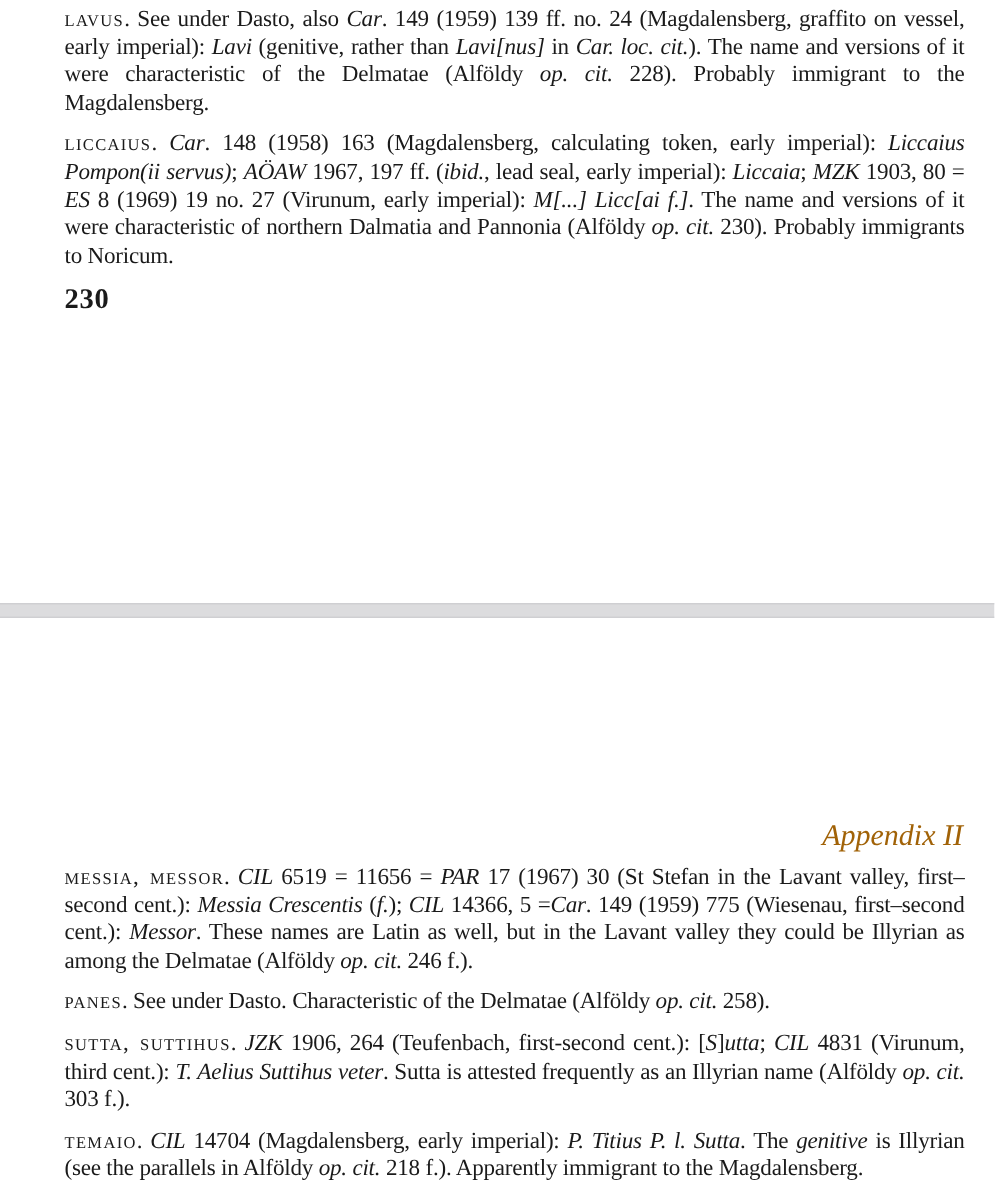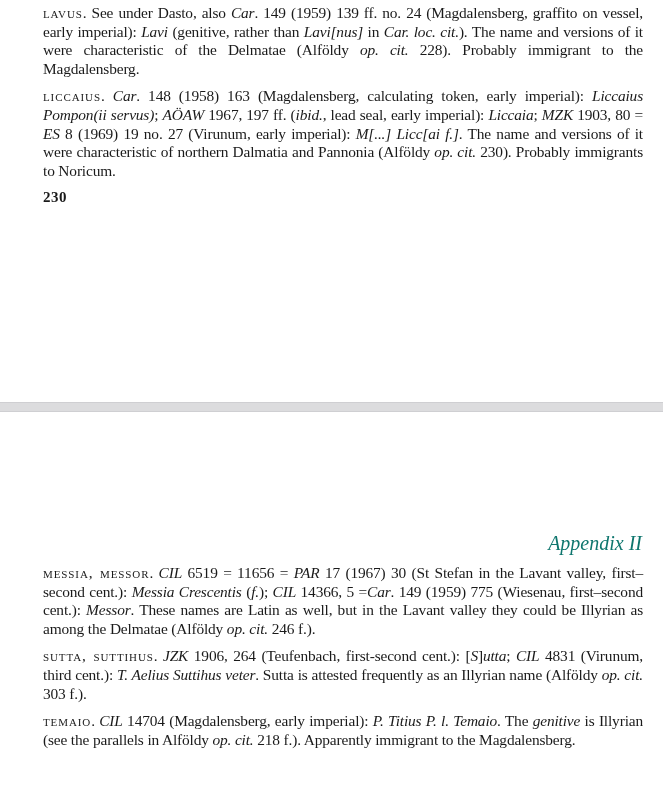--- a/index.html
+++ b/index.html
@@ -52,32 +52,32 @@
       margin: 0 0 9px 0;
       letter-spacing: -0.15px;
     }
     .sc {
       font-variant: small-caps;
       text-transform: lowercase;
       letter-spacing: 0.9px;
     }
     .it { font-style: italic; }
     .page-number {
-      font-size: 15px;
+      font-size: 19px;
       font-weight: bold;
       letter-spacing: 0.5px;
       margin-top: 0;
     }
     .appendix-heading {
       position: absolute;
       right: 21px;
-      top: 120px;
+      top: 134px;
       font-style: italic;
       font-size: 20px;
-      color: #0f766e;
+      color: #a16207;
     }
   </style>
 </head>
 <body>
 
 <div class="page page-top">
   <div class="column" style="top: 4px;">
     <p class="entry">
       <span class="sc">Lavus</span><span><span>. See under Dasto, also </span><span class="it">Car</span><span>. 149 (1959) 139 ff. no. 24 (Magdalensberg, graffito on vessel, early imperial): </span><span class="it">Lavi</span><span> (genitive, rather than </span><span class="it">Lavi[nus]</span><span> in </span><span class="it">Car. loc. cit.</span><span>). The name and versions of it were characteristic of the Delmatae (Alföldy </span><span class="it">op. cit.</span><span> 228). Probably immigrant to the Magdalensberg.</span></span>
     </p>
@@ -85,24 +85,27 @@
       <span class="sc">Liccaius</span><span><span>. </span><span class="it">Car</span><span>. 148 (1958) 163 (Magdalensberg, calculating token, early imperial): </span><span class="it">Liccaius Pompon(ii servus)</span><span>; </span><span class="it">AÖAW</span><span> 1967, 197 ff. (</span><span class="it">ibid.</span><span>, lead seal, early imperial): </span><span class="it">Liccaia</span><span>; </span><span class="it">MZK</span><span> 1903, 80 = </span><span class="it">ES</span><span> 8 (1969) 19 no. 27 (Virunum, early imperial): </span><span class="it">M[...] Licc[ai f.]</span><span>. The name and versions of it were characteristic of northern Dalmatia and Pannonia (Alföldy </span><span class="it">op. cit.</span><span> 230). Probably immigrants to Noricum.</span></span>
     </p>
     <div class="page-number">230</div>
   </div>
 </div>
 
 <div class="page-gap"></div>
 
 <div class="page page-bottom">
   <div class="appendix-heading">Appendix II</div>
-  <div class="column" style="top: 152px;">
+  <div class="column" style="top: 164px;">
     <p class="entry">
       <span class="sc">Messia, Messor</span><span><span>. </span><span class="it">CIL</span><span> 6519 = 11656 = </span><span class="it">PAR</span><span> 17 (1967) 30 (St Stefan in the Lavant valley, first–second cent.): </span><span class="it">Messia Crescentis</span><span> (</span><span class="it">f.</span><span>); </span><span class="it">CIL</span><span> 14366, 5 =</span><span class="it">Car</span><span>. 149 (1959) 775 (Wiesenau, first–second cent.): </span><span class="it">Messor</span><span>. These names are Latin as well, but in the Lavant valley they could be Illyrian as among the Delmatae (Alföldy </span><span class="it">op. cit.</span><span> 246 f.).</span></span>
+    </p>
+    <p class="entry">
+      <span class="sc">Panes</span><span><span>. See under Dasto. Characteristic of the Delmatae (Alföldy </span><span class="it">op. cit.</span><span> 258).</span></span>
     </p>
     <p class="entry">
       <span class="sc">Sutta, Suttihus</span><span><span>. </span><span class="it">JZK</span><span> 1906, 264 (Teufenbach, first-second cent.): [</span><span class="it">S</span><span>]</span><span class="it">utta</span><span>; </span><span class="it">CIL</span><span> 4831 (Virunum, third cent.): </span><span class="it">T. Aelius Suttihus veter</span><span>. Sutta is attested frequently as an Illyrian name (Alföldy </span><span class="it">op. cit.</span><span> 303 f.).</span></span>
     </p>
     <p class="entry">
-      <span class="sc">Temaio</span><span><span>. </span><span class="it">CIL</span><span> 14704 (Magdalensberg, early imperial): </span><span class="it">P. Titius P. l. Temaio</span><span>. The </span><span class="it">genitive</span><span> is Illyrian (see the parallels in Alföldy </span><span class="it">op. cit.</span><span> 218 f.). Apparently immigrant to the Magdalensberg.</span></span>
+      <span class="sc">Temaio</span><span><span>. </span><span class="it">CIL</span><span> 14704 (Magdalensberg, early imperial): </span><span class="it">P. Titius P. l. Sutta</span><span>. The </span><span class="it">genitive</span><span> is Illyrian (see the parallels in Alföldy </span><span class="it">op. cit.</span><span> 218 f.). Apparently immigrant to the Magdalensberg.</span></span>
     </p>
   </div>
 </div>
 
 </body></html>

